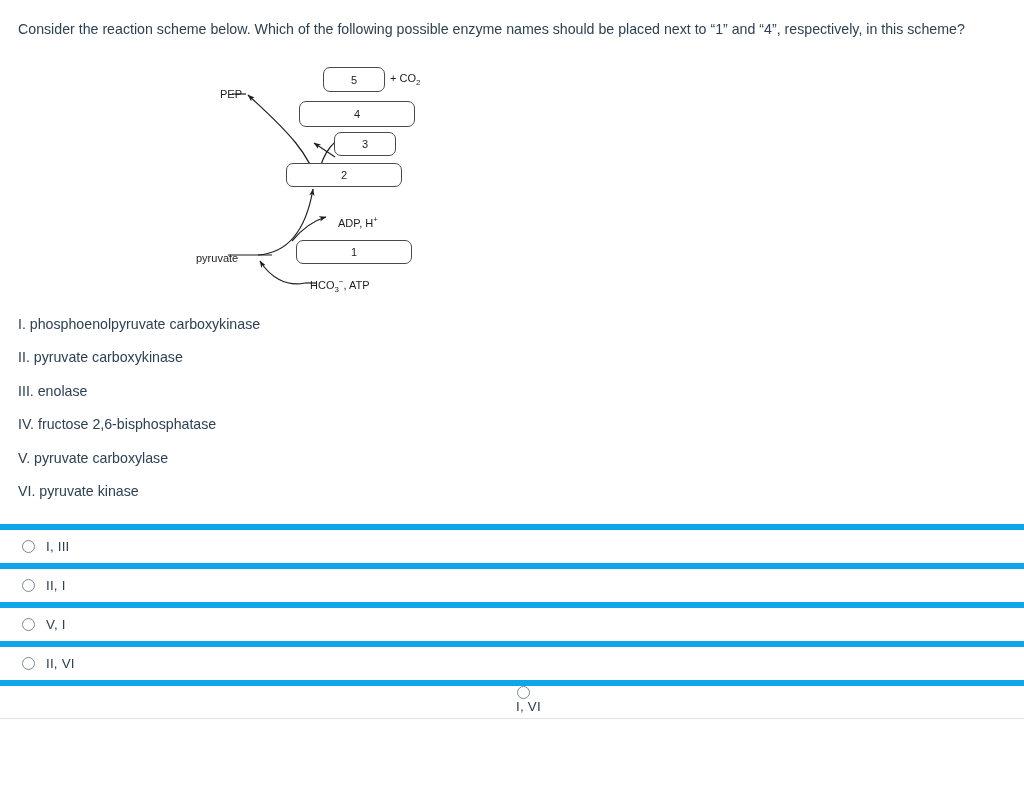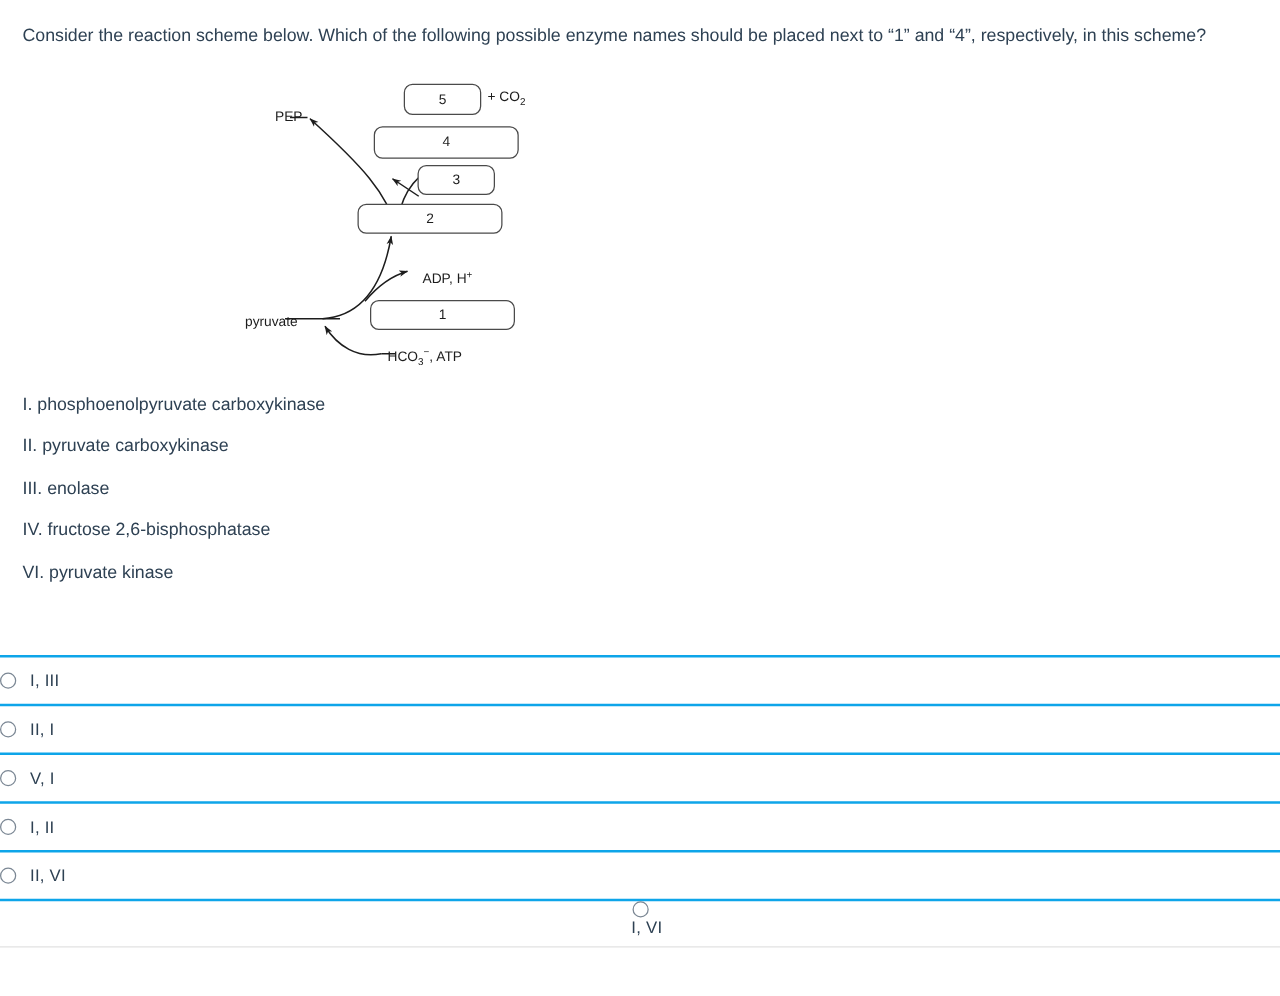--- a/index.html
+++ b/index.html
@@ -84,23 +84,24 @@
   #answer-options {
     position: absolute;
     left: 0;
     top: 524px;
     width: 1024px;
   }
   .option-row {
     position: relative;
     box-sizing: border-box;
     height: 39px;
-    border-top: 2px solid #0ea5e9;
+    border-top: 6px solid #0ea5e9;
     display: flex;
     align-items: center;
+    padding-left: 22px;
   }
   .option-row:last-child {
     border-bottom: 1px solid #e2e2e2;
     flex-direction: column;
   }
   .radio-circle {
     width: 11px;
     height: 11px;
     border: 1.2px solid #7b8794;
     border-radius: 50%;
@@ -181,20 +182,21 @@
   <div class="scheme-label" style="left:16px; top:197px;">pyruvate</div>
 
   <div class="scheme-label" style="left:130px; top:222px;"><span>HCO</span><sub>3</sub><sup>−</sup><span>, ATP</span></div>
 </div>
 
 <div id="enzyme-list">
   <div class="enzyme-item">I. phosphoenolpyruvate carboxykinase</div>
   <div class="enzyme-item">II. pyruvate carboxykinase</div>
   <div class="enzyme-item">III. enolase</div>
   <div class="enzyme-item">IV. fructose 2,6-bisphosphatase</div>
+  <div class="enzyme-item">V. pyruvate carboxylase</div>
   <div class="enzyme-item">VI. pyruvate kinase</div>
 </div>
 
 <div id="answer-options">
 
   <div class="option-row">
     <span class="radio-circle"></span>
     <span class="option-label">I, III</span>
   </div>
 
@@ -202,24 +204,20 @@
     <span class="radio-circle"></span>
     <span class="option-label">II, I</span>
   </div>
 
 
   <div class="option-row">
     <span class="radio-circle"></span>
     <span class="option-label">V, I</span>
   </div>
 
-  <div class="option-row">
-    <span class="radio-circle"></span>
-    <span class="option-label">I, II</span>
-  </div>
 
   <div class="option-row">
     <span class="radio-circle"></span>
     <span class="option-label">II, VI</span>
   </div>
 
   <div class="option-row">
     <span class="radio-circle"></span>
     <span class="option-label">I, VI</span>
   </div>

